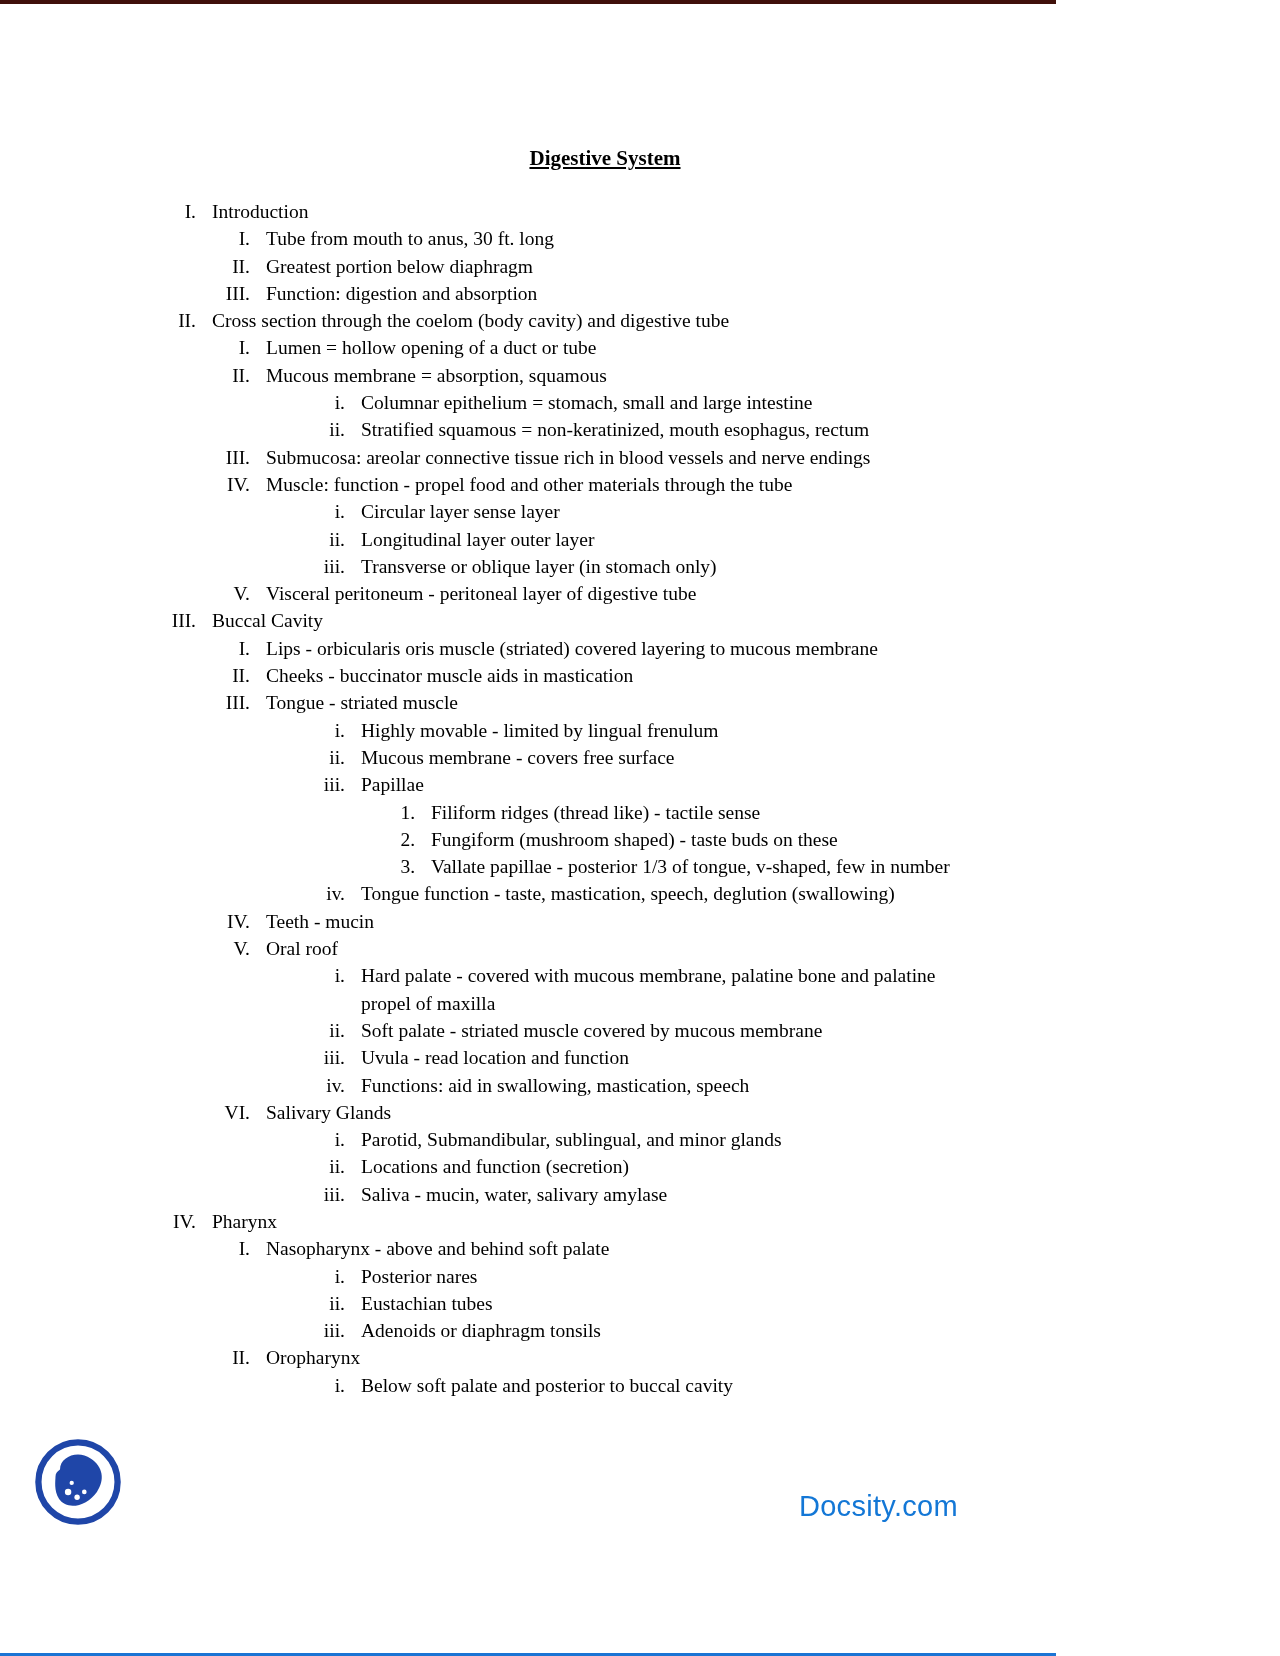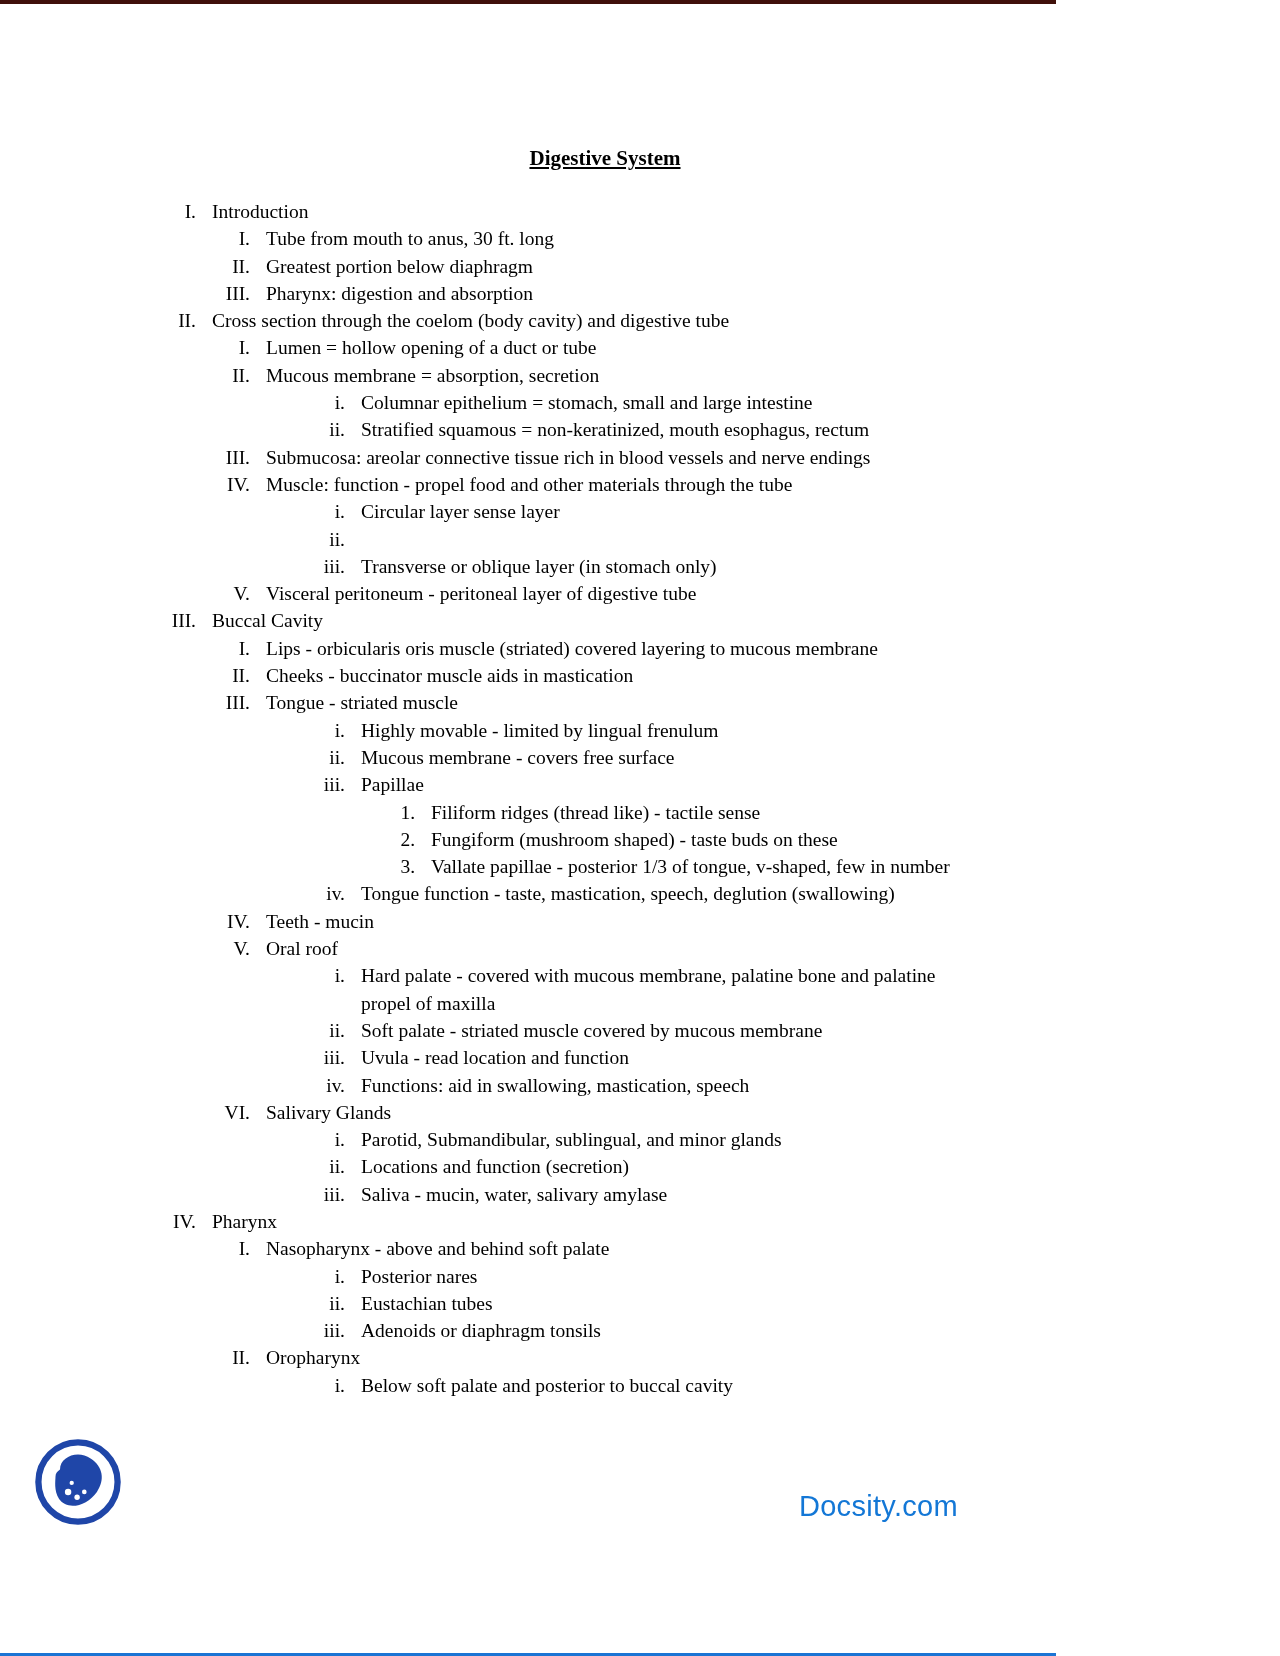--- a/index.html
+++ b/index.html
@@ -106,33 +106,33 @@
         <div class="row lvl1">
           <span class="marker">I.</span>
           <span class="text">Tube from mouth to anus, 30 ft. long</span>
         </div>
         <div class="row lvl1">
           <span class="marker">II.</span>
           <span class="text">Greatest portion below diaphragm</span>
         </div>
         <div class="row lvl1">
           <span class="marker">III.</span>
-          <span class="text">Pharynx: digestion and absorption</span>
+          <span class="text">Function: digestion and absorption</span>
         </div>
         <div class="row lvl0">
           <span class="marker">II.</span>
           <span class="text">Cross section through the coelom (body cavity) and digestive tube</span>
         </div>
         <div class="row lvl1">
           <span class="marker">I.</span>
           <span class="text">Lumen = hollow opening of a duct or tube</span>
         </div>
         <div class="row lvl1">
           <span class="marker">II.</span>
-          <span class="text">Mucous membrane = absorption, secretion</span>
+          <span class="text">Mucous membrane = absorption, squamous</span>
         </div>
         <div class="row lvl2">
           <span class="marker">i.</span>
           <span class="text">Columnar epithelium = stomach, small and large intestine</span>
         </div>
         <div class="row lvl2">
           <span class="marker">ii.</span>
           <span class="text">Stratified squamous = non-keratinized, mouth esophagus, rectum</span>
         </div>
         <div class="row lvl1">
@@ -142,20 +142,21 @@
         <div class="row lvl1">
           <span class="marker">IV.</span>
           <span class="text">Muscle: function - propel food and other materials through the tube</span>
         </div>
         <div class="row lvl2">
           <span class="marker">i.</span>
           <span class="text">Circular layer sense layer</span>
         </div>
         <div class="row lvl2">
           <span class="marker">ii.</span>
+          <span class="text">Longitudinal layer outer layer</span>
         </div>
         <div class="row lvl2">
           <span class="marker">iii.</span>
           <span class="text">Transverse or oblique layer (in stomach only)</span>
         </div>
         <div class="row lvl1">
           <span class="marker">V.</span>
           <span class="text">Visceral peritoneum - peritoneal layer of digestive tube</span>
         </div>
         <div class="row lvl0">

